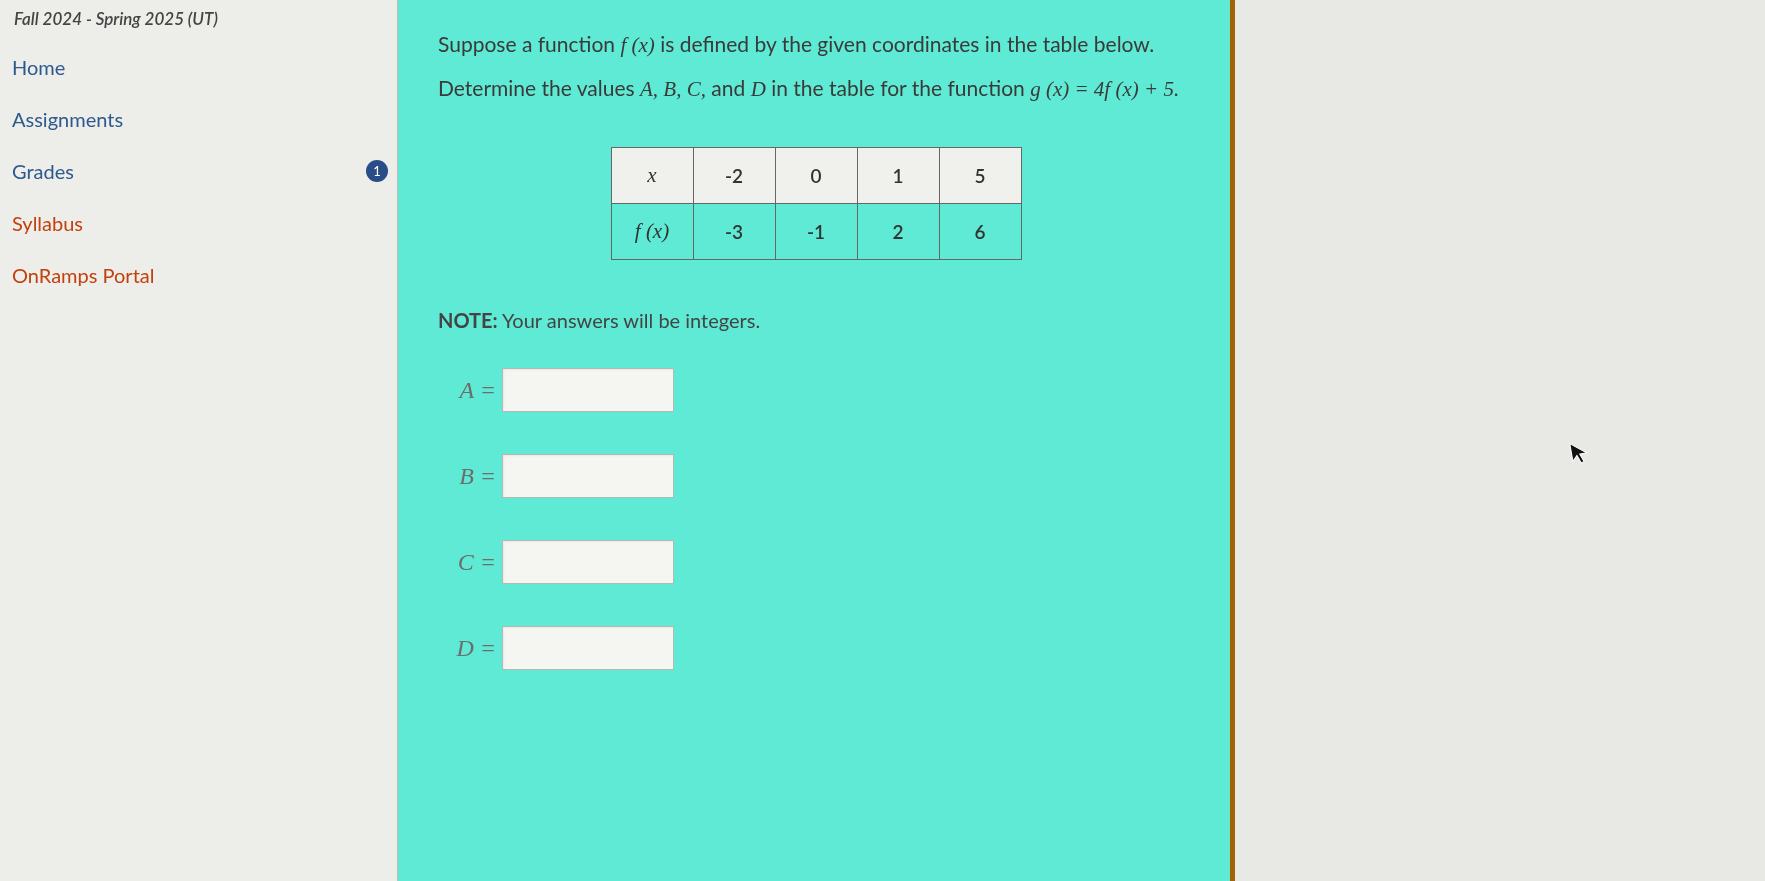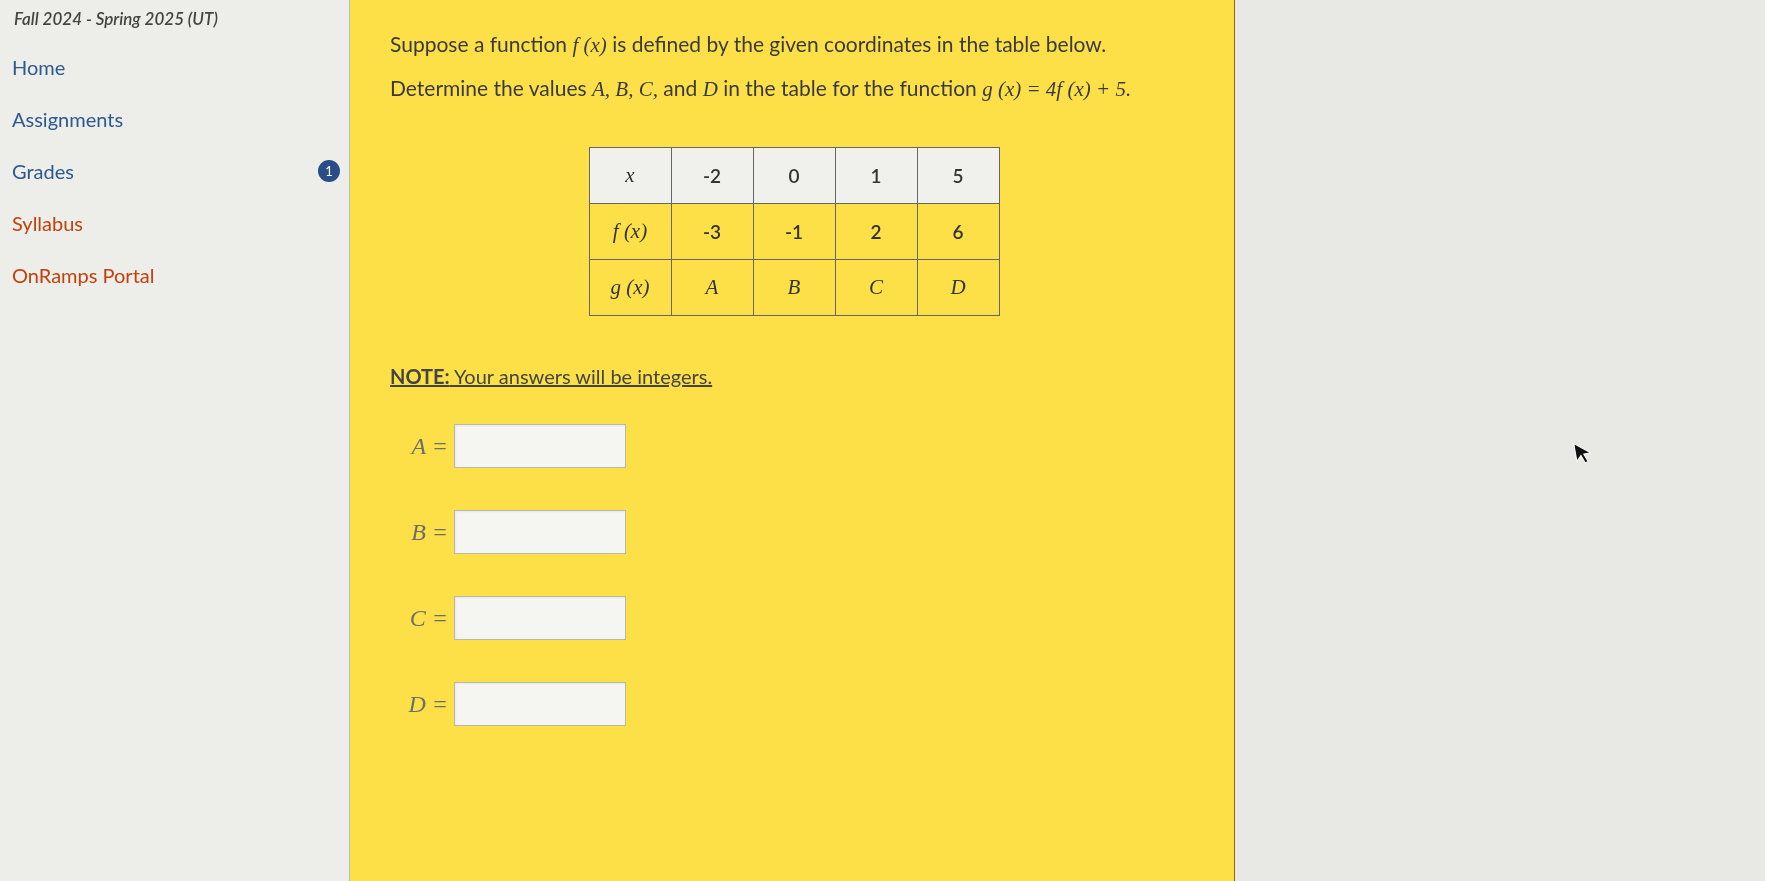--- a/index.html
+++ b/index.html
@@ -6,21 +6,21 @@
   body {
     font-family: "Lato", "Helvetica Neue", Arial, sans-serif;
     background: #e8e8e4;
     width: 1765px;
     height: 881px;
     overflow: hidden;
     display: flex;
     color: #333;
   }
   .sidebar {
-    width: 350px;
+    width: 398px;
     background: #ededea;
     border-right: 1px solid #bbb;
     padding-top: 4px;
   }
   .term-label {
     font-style: italic;
     font-weight: 600;
     font-size: 17px;
     color: #444;
     padding: 4px 14px 12px 14px;
@@ -44,24 +44,24 @@
     border-radius: 50%;
     width: 22px;
     height: 22px;
     font-size: 13px;
     display: flex;
     align-items: center;
     justify-content: center;
   }
   .content {
     flex: 1;
-    background: #fde047;
+    background: #5eead4;
     padding: 28px 36px 40px 40px;
     position: relative;
-    border-right: 1px solid #a16207;
+    border-right: 5px solid #a16207;
     margin-right: 530px;
   }
   .problem-text {
     font-size: 21px;
     color: #3a3a3a;
     line-height: 1.55;
   }
   .problem-text p { margin-bottom: 10px; }
   .mathit { font-family: "Times New Roman", serif; font-style: italic; }
   .data-table {
@@ -77,21 +77,20 @@
     font-weight: 600;
     color: #333;
   }
   .data-table .hdr { background: #f0f0ed; }
   .data-table .fn-label { font-family:"Times New Roman",serif; font-style: italic; font-weight: normal; font-size: 21px; }
   .data-table .var-cell { font-family:"Times New Roman",serif; font-style: italic; font-weight: normal; font-size: 21px; }
   .note {
     margin-top: 48px;
     font-size: 20px;
     color: #444;
-    text-decoration: underline;
   }
   .note b { font-weight: 700; }
   .answers {
     margin-top: 36px;
   }
   .answer-row {
     display: flex;
     align-items: center;
     margin-bottom: 42px;
   }
@@ -173,27 +172,20 @@
       <td class="hdr">1</td>
       <td class="hdr">5</td>
     </tr>
     <tr>
       <td class="fn-label">f (x)</td>
       <td>-3</td>
       <td>-1</td>
       <td>2</td>
       <td>6</td>
     </tr>
-    <tr>
-      <td class="fn-label">g (x)</td>
-      <td class="var-cell">A</td>
-      <td class="var-cell">B</td>
-      <td class="var-cell">C</td>
-      <td class="var-cell">D</td>
-    </tr>
   </tbody>
     </table>
 
   <div class="note">
     <b>NOTE:</b><span> Your answers will be integers.</span>
   </div>
 
   <div class="answers">
     <div class="answer-row">
       <span class="answer-label">A =</span>

